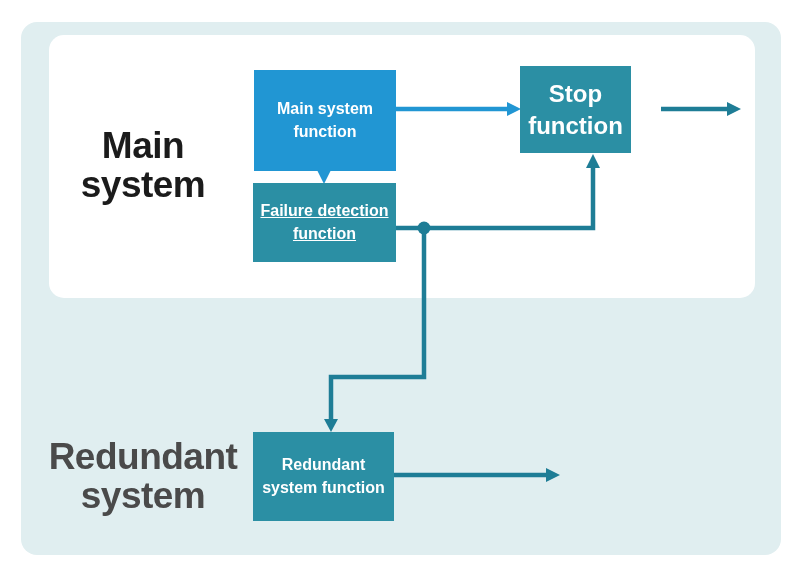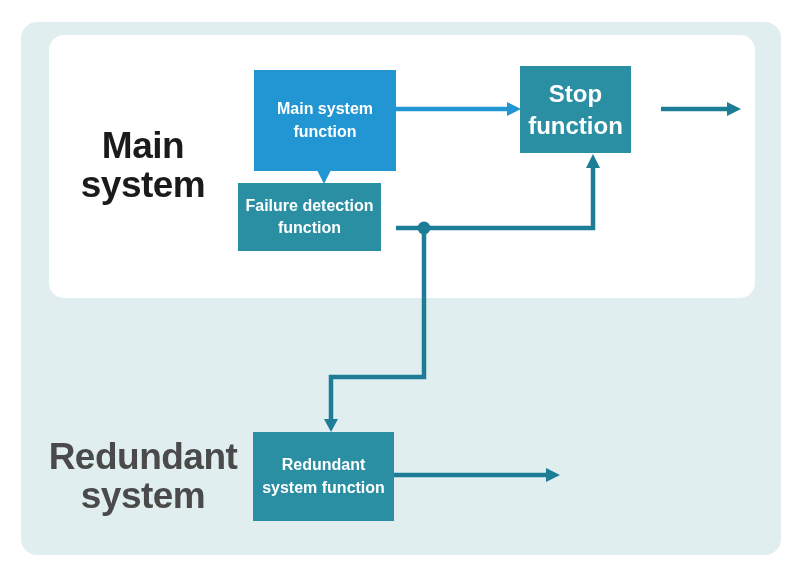--- a/index.html
+++ b/index.html
@@ -60,21 +60,21 @@
     justify-content: center;
     color: #ffffff;
     text-align: center;
     font-weight: 600;
     font-size: 16px;
     line-height: 1.4;
   }
   .node.blue { background: #2196d3; }
   .node.teal { background: #2b8fa4; }
   .node.main-fn      { left: 254px; top: 58px;  width: 142px; height: 101px; margin-top: 12px; }
-  .node.failure-fn   { left: 238px; top: 183px; width: 143px; height: 68px; }
+  .node.failure-fn   { left: 253px; top: 183px; width: 143px; height: 79px; text-decoration: underline; }
   .node.stop-fn      { left: 520px; top: 66px;  width: 111px; height: 87px;
                        font-size: 24px; line-height: 1.3; }
   .node.redundant-fn { left: 253px; top: 432px; width: 141px; height: 89px; }
   svg.connectors {
     position: absolute;
     left: 0;
     top: 0;
     width: 800px;
     height: 580px;
     pointer-events: none;

